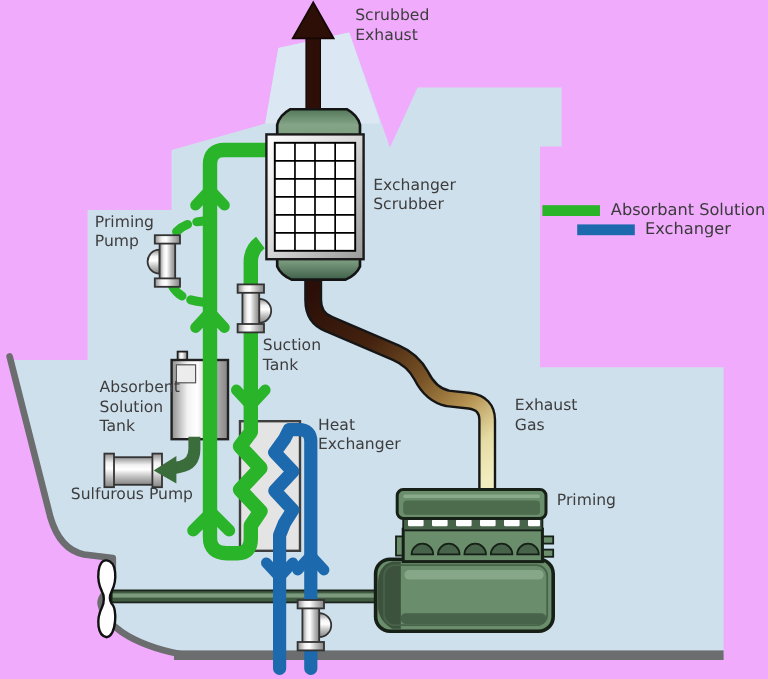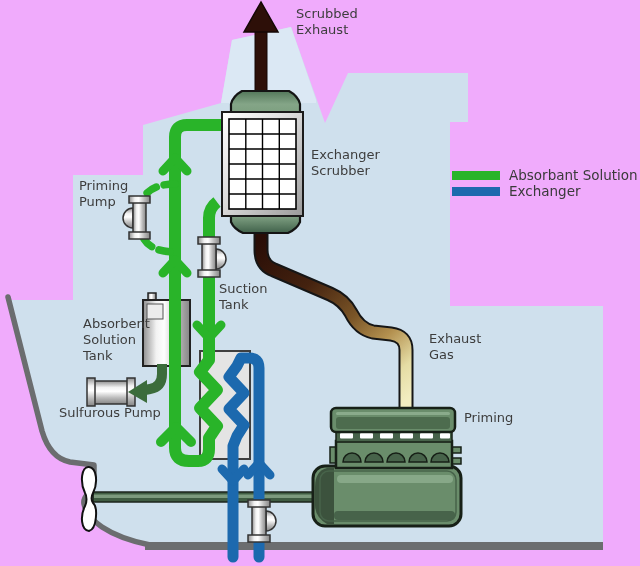--- a/index.html
+++ b/index.html
@@ -6,21 +6,21 @@
   #stage{
     position:relative;width:640px;height:566px;background:#f0abfc;overflow:hidden;
     font-family:"DejaVu Sans","Liberation Sans",sans-serif;
   }
   #stage svg{position:absolute;left:0;top:0;}
   .lbl{
     position:absolute;font-size:13px;line-height:16px;color:#3d3d3d;
     white-space:pre-line;
   }
   #legend{position:absolute;left:452px;top:167px;}
-  .legend-row{display:flex;align-items:center;height:16px;}
+  .legend-row{display:flex;align-items:center;height:16px;justify-content:center;}
   .swatch{width:48px;height:9px;flex:0 0 48px;}
   .sw-green{background:#29b429;}
   .sw-blue{background:#1c69ae;}
   .sw-dkgreen{background:#3b6c3b;}
   .sw-cream{background:#f4efc2;border:1.5px solid #222;box-sizing:border-box;}
   .legend-label{margin-left:9px;font-size:13.5px;color:#3a3a3a;white-space:nowrap;}
 </style>
 </head>
 <body>
 
@@ -192,20 +192,22 @@
 <div class="lbl" style="left:311px;top:147px">Exchanger
 Scrubber</div>
 <div class="lbl" style="left:79px;top:178px">Priming
 Pump</div>
 <div class="lbl" style="left:219px;top:281px">Suction
 Tank</div>
 <div class="lbl" style="left:83px;top:316px">Absorbent
 Solution
 Tank</div>
 <div class="lbl" style="left:59px;top:405px">Sulfurous Pump</div>
+<div class="lbl" style="left:265px;top:347px">Heat
+Exchanger</div>
 <div class="lbl" style="left:429px;top:331px">Exhaust
 Gas</div>
 <div class="lbl" style="left:464px;top:410px">Priming</div>
 
 <div id="legend">
   <div class="legend-row">
     <span class="swatch sw-green"></span>
     <span class="legend-label">Absorbant Solution</span>
   </div>
   <div class="legend-row">

